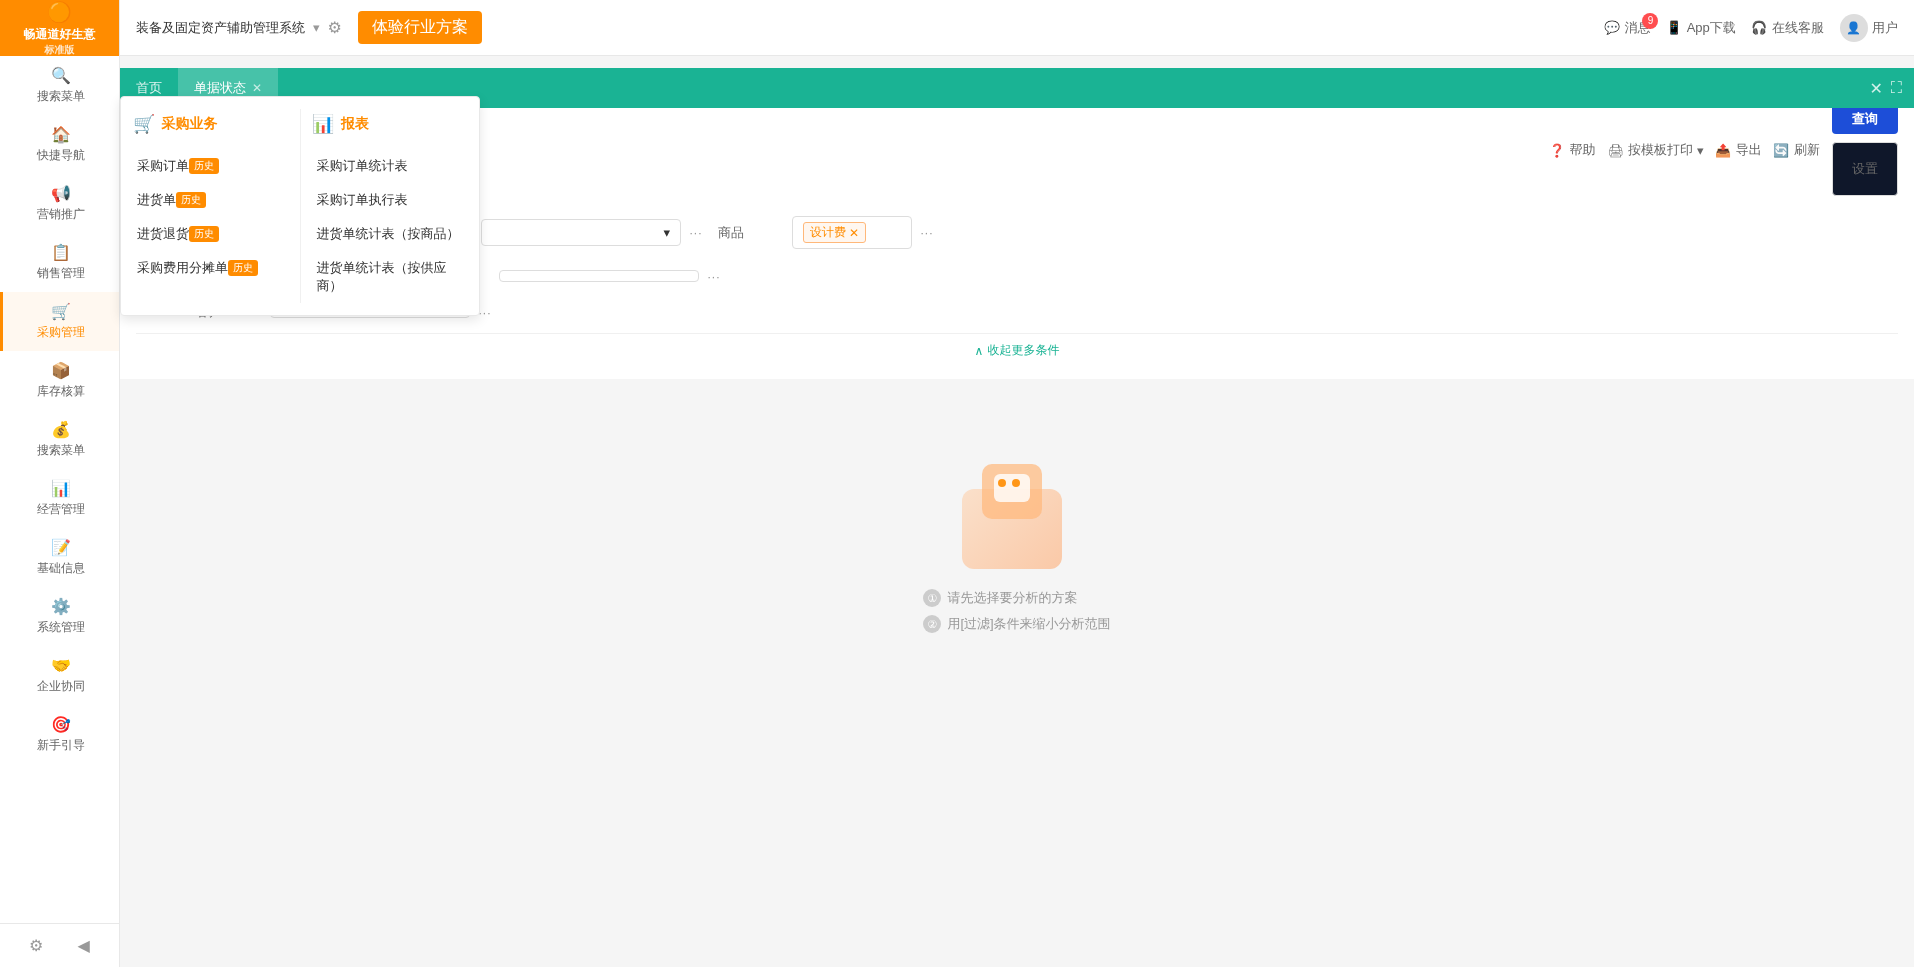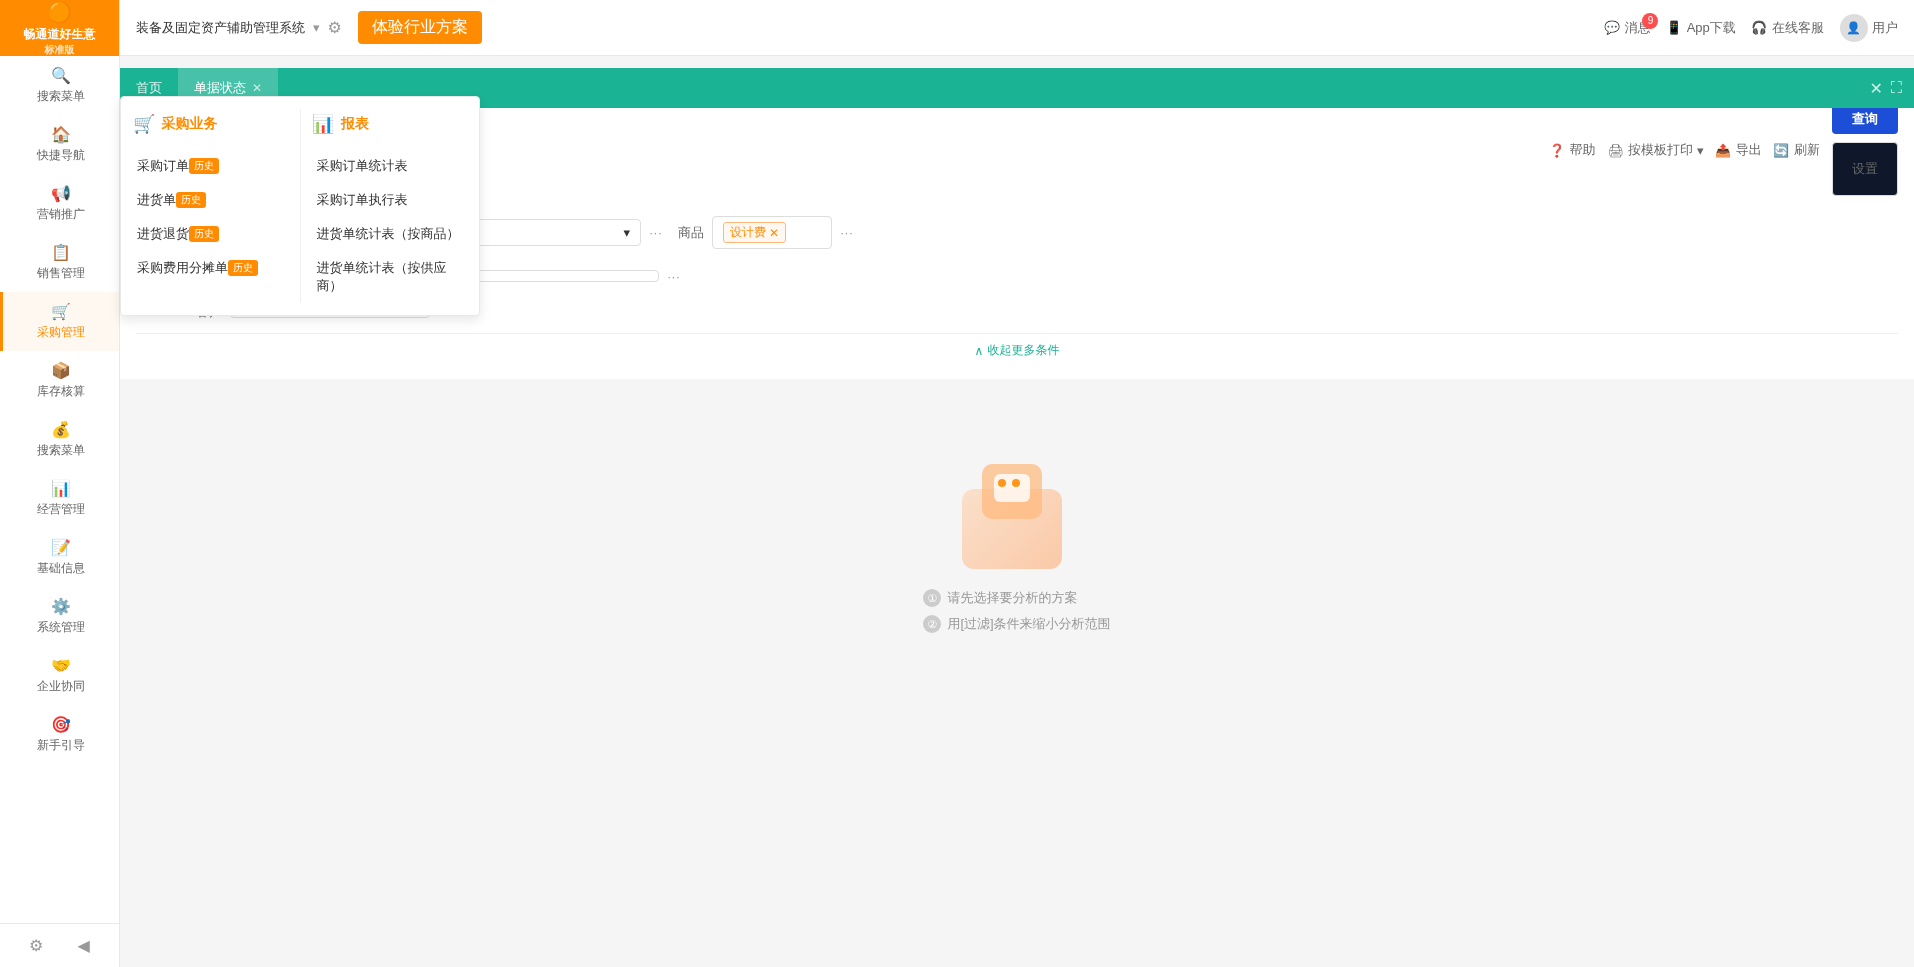--- a/index.html
+++ b/index.html
@@ -107,21 +107,21 @@
     .filter-row {
       display: flex; align-items: center; gap: 16px; margin-bottom: 12px; flex-wrap: wrap;
     }
     .filter-item {
       display: flex; align-items: center; gap: 8px;
     }
     .filter-label { color: #666; font-size: 13px; white-space: nowrap; }
     .filter-input {
       border: 1px solid #ddd; border-radius: 4px; padding: 5px 10px;
       font-size: 13px; color: #333; min-width: 180px; display: flex; align-items: center;
-      background: #fff; cursor: pointer; gap: 4px;
+      background: #fff; cursor: pointer; gap: 4px; margin-left: 40px;
     }
     .filter-tag {
       background: #fff7f0; border: 1px solid #ffb87a; color: #ff8c00;
       border-radius: 3px; padding: 1px 6px; font-size: 12px; display: flex; align-items: center; gap: 3px;
     }
     .filter-tag .close { cursor: pointer; color: #ff8c00; }
     .filter-select {
       border: 1px solid #ddd; border-radius: 4px; padding: 5px 10px;
       font-size: 13px; color: #333; min-width: 140px; background: #fff; cursor: pointer;
       display: flex; align-items: center; justify-content: space-between;

